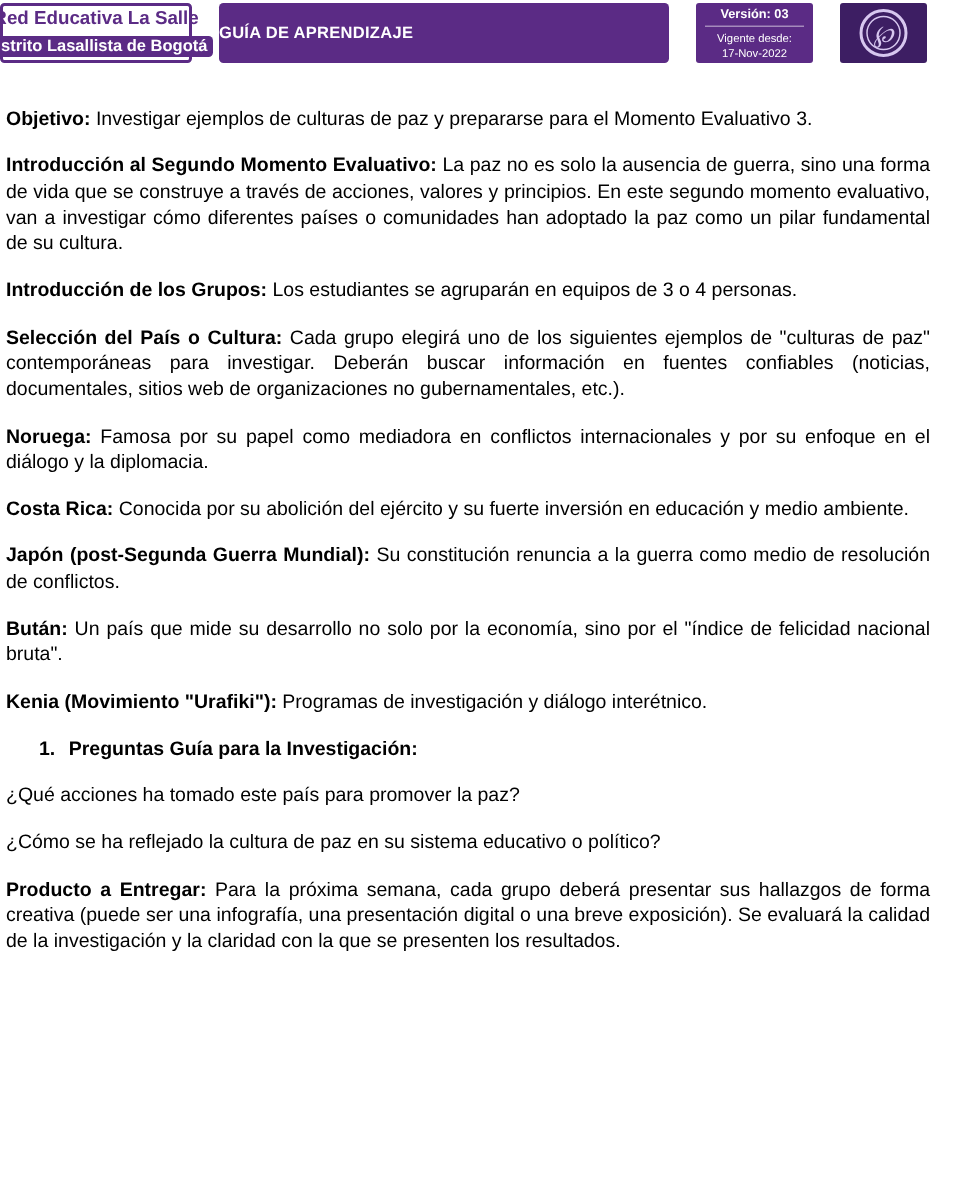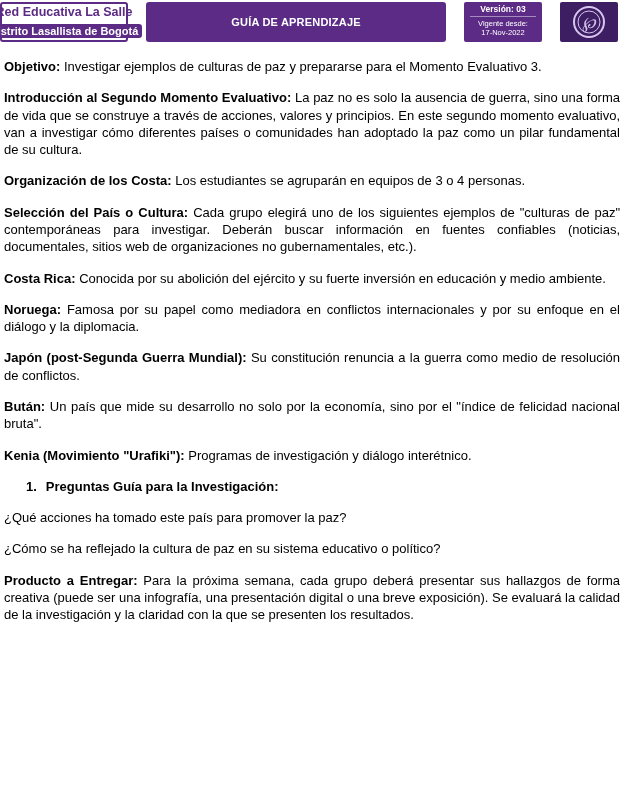--- a/index.html
+++ b/index.html
@@ -55,49 +55,49 @@
   }
   .title-cell{
     flex:1;
     background:var(--purple);
     border-radius:3px;
     color:#fff;
     font-weight:bold;
     font-size:11px;
     display:flex;
     align-items:center;
-    justify-content:center;
+    justify-content:flex-start;
     letter-spacing:.2px;
   }
   .version-cell{
     width:78px;
     background:var(--purple);
     border-radius:2px;
     color:#fff;
     display:flex;
     flex-direction:column;
     align-items:center;
-    justify-content:flex-start;
+    justify-content:space-between;
     padding:2px 2px;
   }
   .version{font-size:8.5px;font-weight:bold;}
   .vdivider{width:90%;height:1px;background:rgba(255,255,255,.45);margin:2px 0;}
   .valid-from,.valid-date{font-size:7.5px;line-height:1.25;}
   .logo-cell{
     width:58px;
     background:var(--dark-purple);
     border-radius:2px;
     display:flex;
     align-items:center;
     justify-content:center;
   }
 
   
   .doc-body{
-    padding:16px 22px 20px 4px;
+    padding:28px 22px 20px 4px;
   }
   .para{
     font-size:13px;
     line-height:1.33;
     text-align:justify;
     margin-bottom:14px;
   }
   .para b{font-weight:bold;}
   .numbered{
     padding-left:22px;
@@ -134,27 +134,27 @@
     </div>
   </header>
 
   <main class="doc-body">
 
     <p class="para"><b>Objetivo:</b><span> Investigar ejemplos de culturas de paz y prepararse para el Momento Evaluativo 3.</span></p>
 
     <p class="para"><b>Introducción al Segundo Momento Evaluativo:</b><span> La paz no es solo la ausencia de guerra, sino una forma de vida que se construye a través de acciones, valores y principios. En este segundo momento evaluativo, van a investigar cómo diferentes países o comunidades han adoptado la paz como un pilar fundamental de su cultura.</span></p>
 
 
-    <p class="para"><b>Organización de los Costa:</b><span> Los estudiantes se agruparán en equipos de 3 o 4 personas.</span></p>
+    <p class="para"><b>Introducción de los Grupos:</b><span> Los estudiantes se agruparán en equipos de 3 o 4 personas.</span></p>
 
     <p class="para"><b>Selección del País o Cultura:</b><span> Cada grupo elegirá uno de los siguientes ejemplos de "culturas de paz" contemporáneas para investigar. Deberán buscar información en fuentes confiables (noticias, documentales, sitios web de organizaciones no gubernamentales, etc.).</span></p>
 
+    <p class="para"><b>Noruega:</b><span> Famosa por su papel como mediadora en conflictos internacionales y por su enfoque en el diálogo y la diplomacia.</span></p>
+
     <p class="para"><b>Costa Rica:</b><span> Conocida por su abolición del ejército y su fuerte inversión en educación y medio ambiente.</span></p>
-
-    <p class="para"><b>Noruega:</b><span> Famosa por su papel como mediadora en conflictos internacionales y por su enfoque en el diálogo y la diplomacia.</span></p>
 
     <p class="para"><b>Japón (post-Segunda Guerra Mundial):</b><span> Su constitución renuncia a la guerra como medio de resolución de conflictos.</span></p>
 
     <p class="para"><b>Bután:</b><span> Un país que mide su desarrollo no solo por la economía, sino por el "índice de felicidad nacional bruta".</span></p>
 
     <p class="para"><b>Kenia (Movimiento "Urafiki"):</b><span> Programas de investigación y diálogo interétnico.</span></p>
 
     <p class="para numbered"><span class="num">1.</span><b>Preguntas Guía para la Investigación:</b></p>
 
     <p class="para question">¿Qué acciones ha tomado este país para promover la paz?</p>

